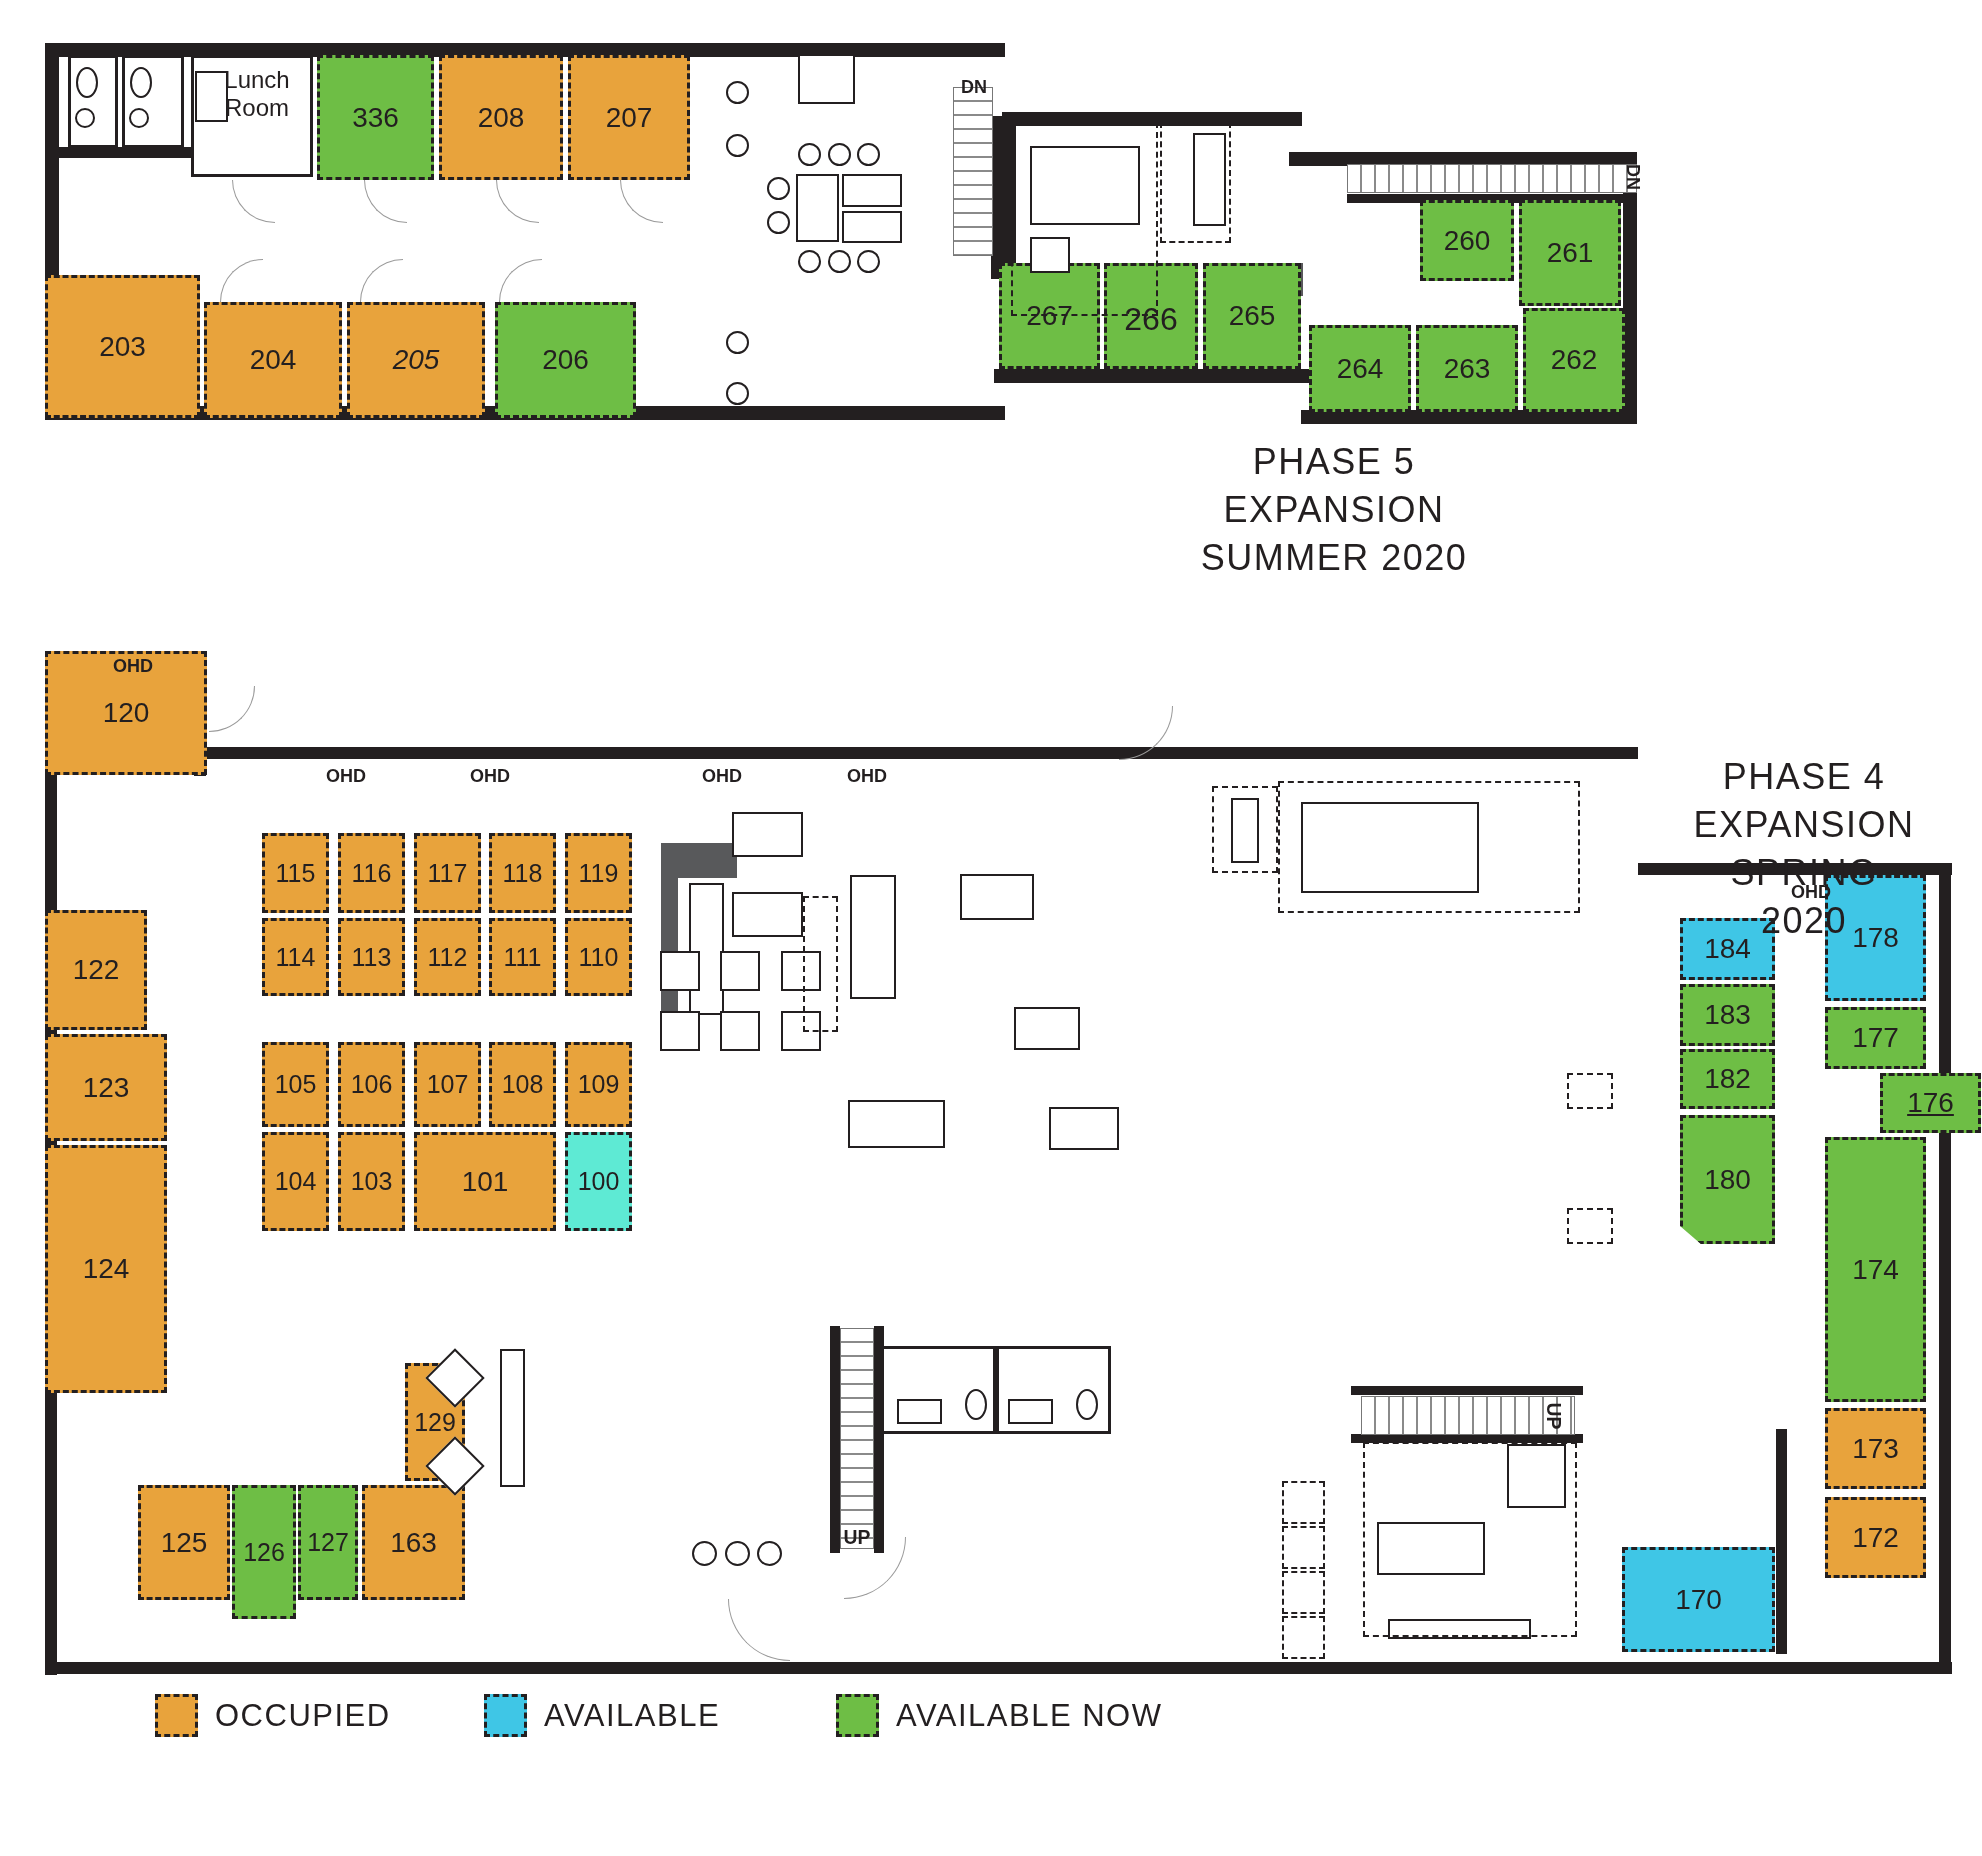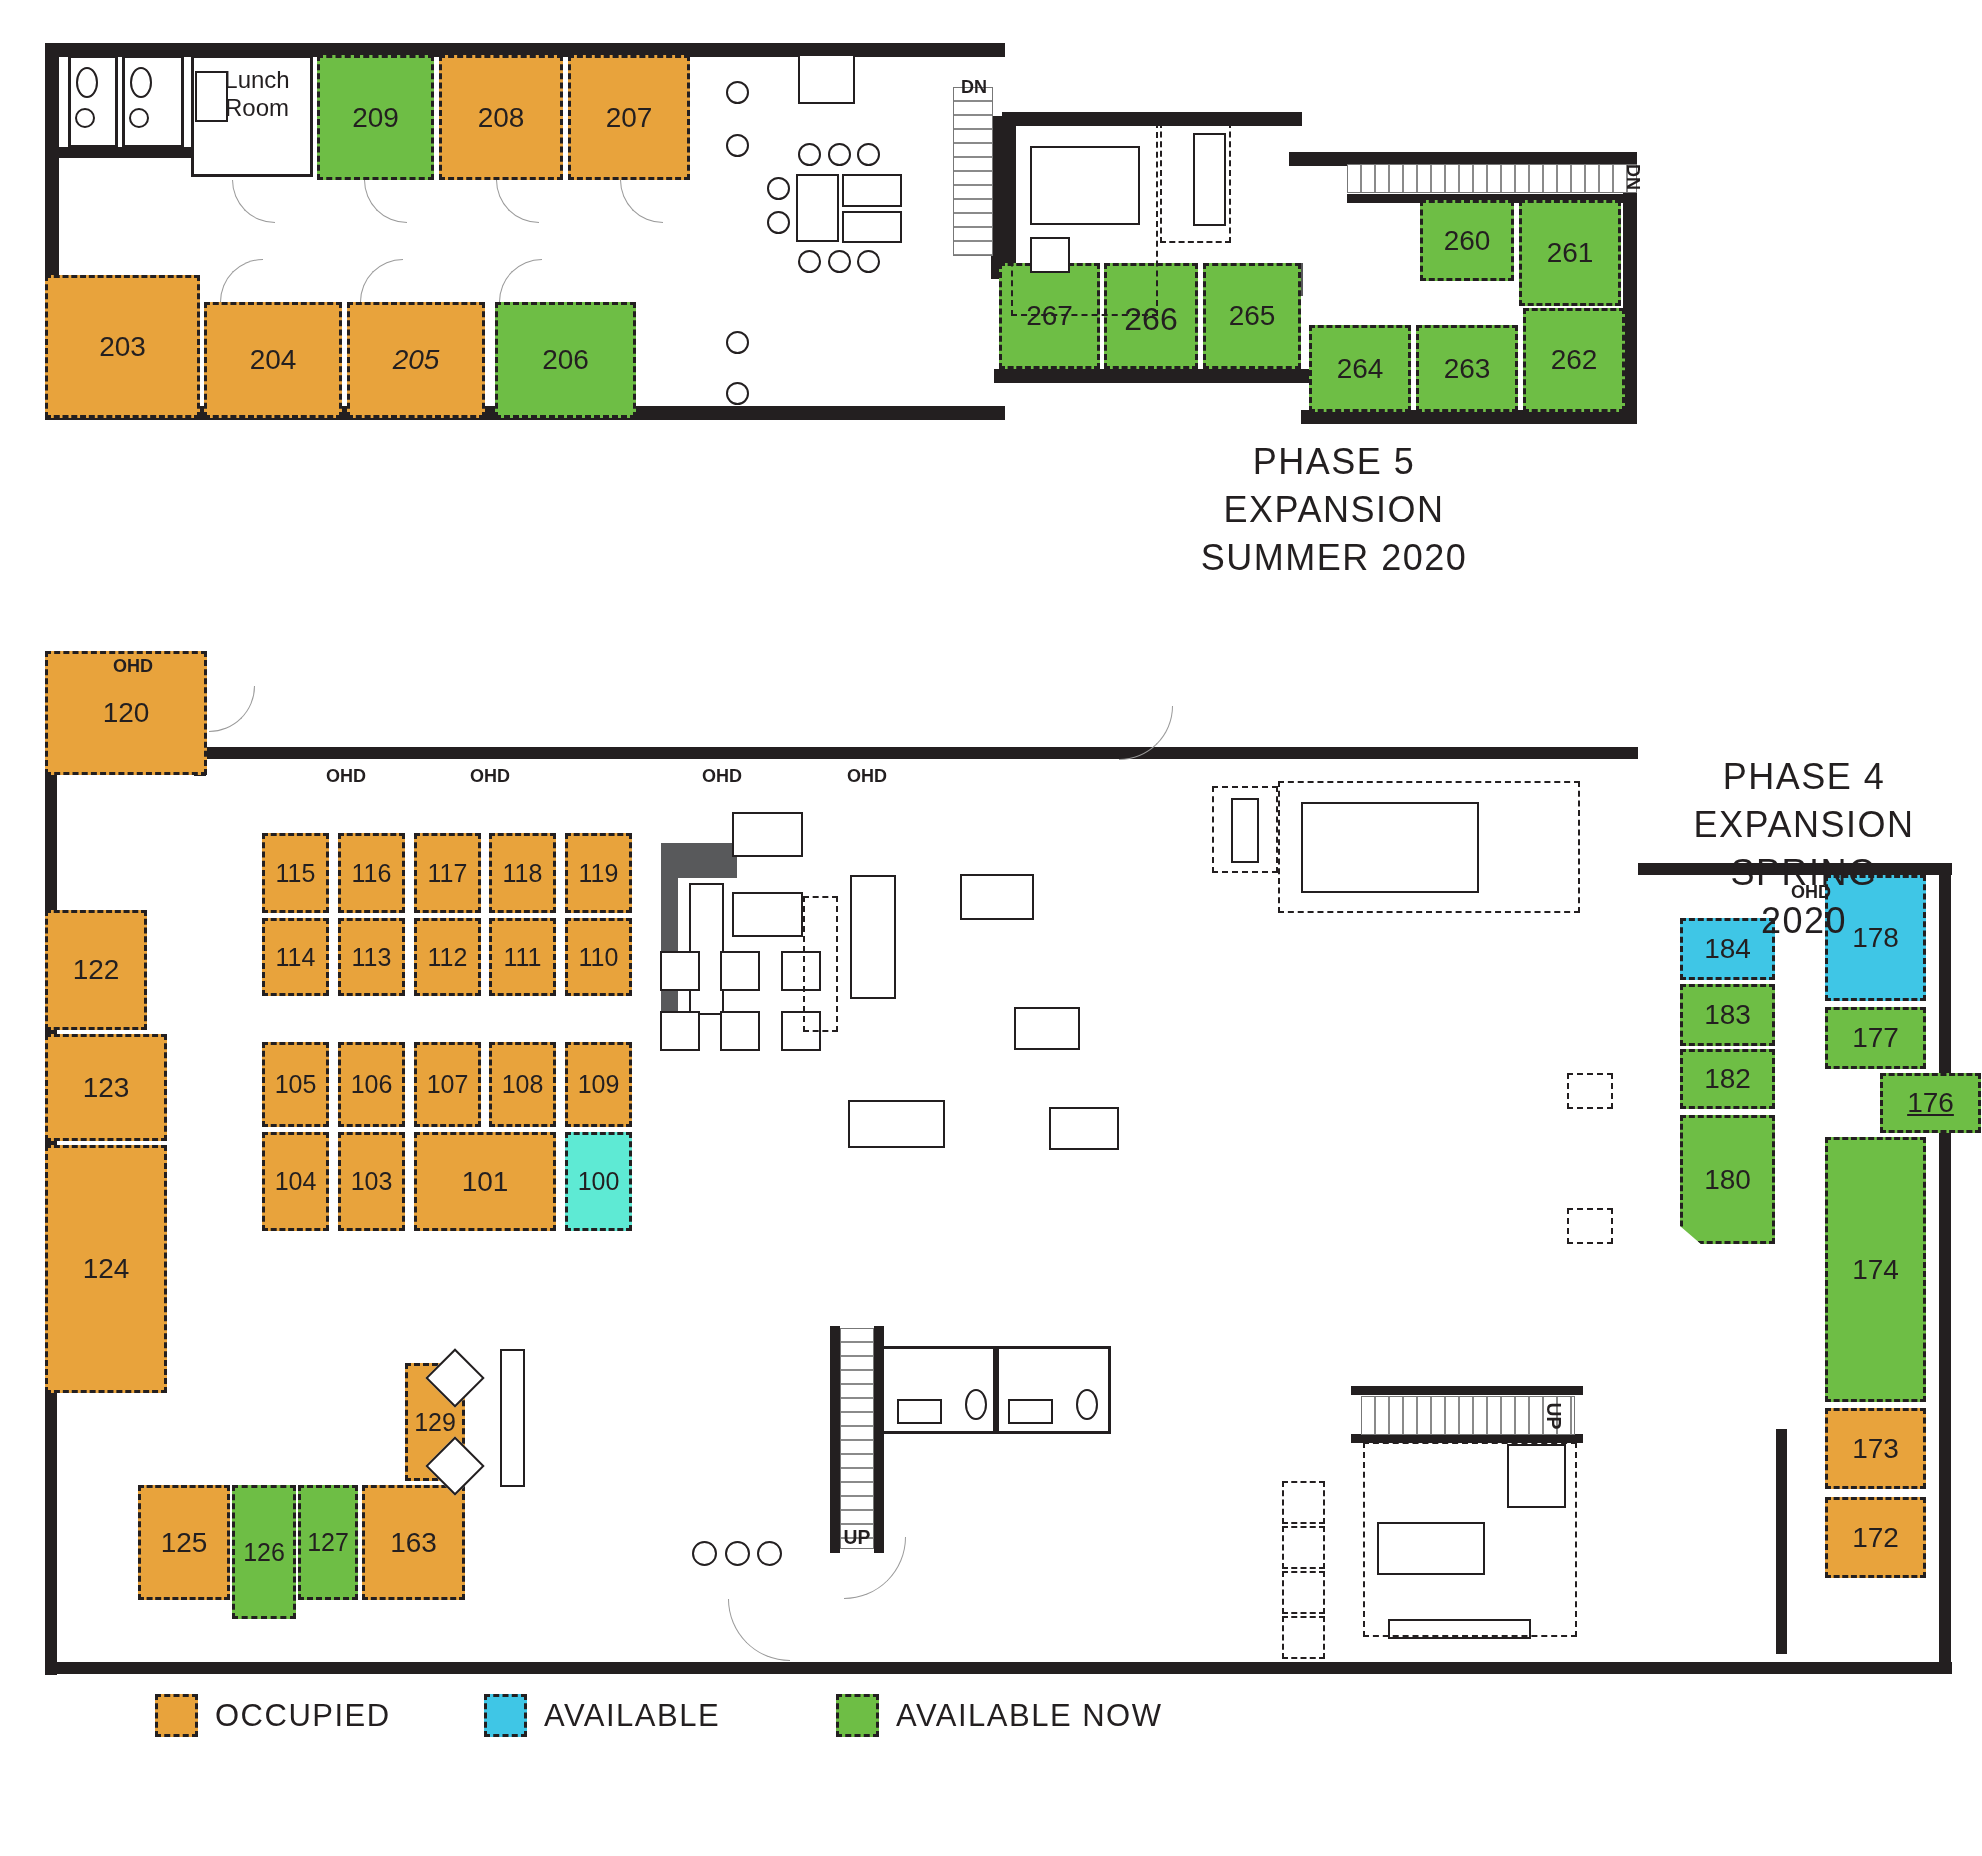--- a/index.html
+++ b/index.html
@@ -64,21 +64,21 @@
     <div class="abs stair-v" style="left: 953px; top: 87px; width: 40px; height: 169px;"></div>
     <div class="abs stair-h" style="left: 1347px; top: 164px; width: 290px; height: 29px;"></div>
     <div class="abs stair-v" style="left: 840px; top: 1328px; width: 34px; height: 221px;"></div>
     <div class="abs stair-h" style="left: 1361px; top: 1396px; width: 214px; height: 39px;"></div>
     <div class="abs whiteroom" style="left: 68px; top: 55px; width: 50px; height: 93px;"></div>
     <div class="abs whiteroom" style="left: 122px; top: 55px; width: 62px; height: 93px;"></div>
     <div class="abs whiteroom" style="left: 191px; top: 55px; width: 122px; height: 122px;"></div>
     <div class="abs whiteroom" style="left: 881px; top: 1346px; width: 115px; height: 88px;"></div>
     <div class="abs whiteroom" style="left: 996px; top: 1346px; width: 115px; height: 88px;"></div>
     <div class="abs room" style="left: 317px; top: 55px; width: 117px; height: 125px; background: rgb(110, 190, 69);">
-      <span style="font-size: 28px;">209</span>
+      <span style="font-size: 28px;">336</span>
     </div>
     <div class="abs room" style="left: 439px; top: 55px; width: 124px; height: 125px; background: rgb(232, 163, 60);">
       <span style="font-size: 28px;">208</span>
     </div>
     <div class="abs room" style="left: 568px; top: 55px; width: 122px; height: 125px; background: rgb(232, 163, 60);">
       <span style="font-size: 28px;">207</span>
     </div>
     <div class="abs room" style="left: 45px; top: 275px; width: 155px; height: 143px; background: rgb(232, 163, 60);">
       <span style="font-size: 28px;">203</span>
     </div>
@@ -191,20 +191,23 @@
       <span style="font-size: 25px;">126</span>
     </div>
     <div class="abs room" style="left: 298px; top: 1485px; width: 60px; height: 115px; background: rgb(110, 190, 69);">
       <span style="font-size: 25px;">127</span>
     </div>
     <div class="abs room" style="left: 362px; top: 1485px; width: 103px; height: 115px; background: rgb(232, 163, 60);">
       <span style="font-size: 28px;">163</span>
     </div>
     <div class="abs room" style="left: 405px; top: 1363px; width: 60px; height: 118px; background: rgb(232, 163, 60);">
       <span style="font-size: 25px;">129</span>
+    </div>
+    <div class="abs room" style="left: 1622px; top: 1547px; width: 153px; height: 105px; background: rgb(63, 198, 230);">
+      <span style="font-size: 28px;">170</span>
     </div>
     <div class="abs room" style="left: 1680px; top: 918px; width: 95px; height: 62px; background: rgb(63, 198, 230);">
       <span style="font-size: 28px;">184</span>
     </div>
     <div class="abs room" style="left: 1680px; top: 984px; width: 95px; height: 62px; background: rgb(110, 190, 69);">
       <span style="font-size: 28px;">183</span>
     </div>
     <div class="abs room" style="left: 1680px; top: 1049px; width: 95px; height: 60px; background: rgb(110, 190, 69);">
       <span style="font-size: 28px;">182</span>
     </div>

